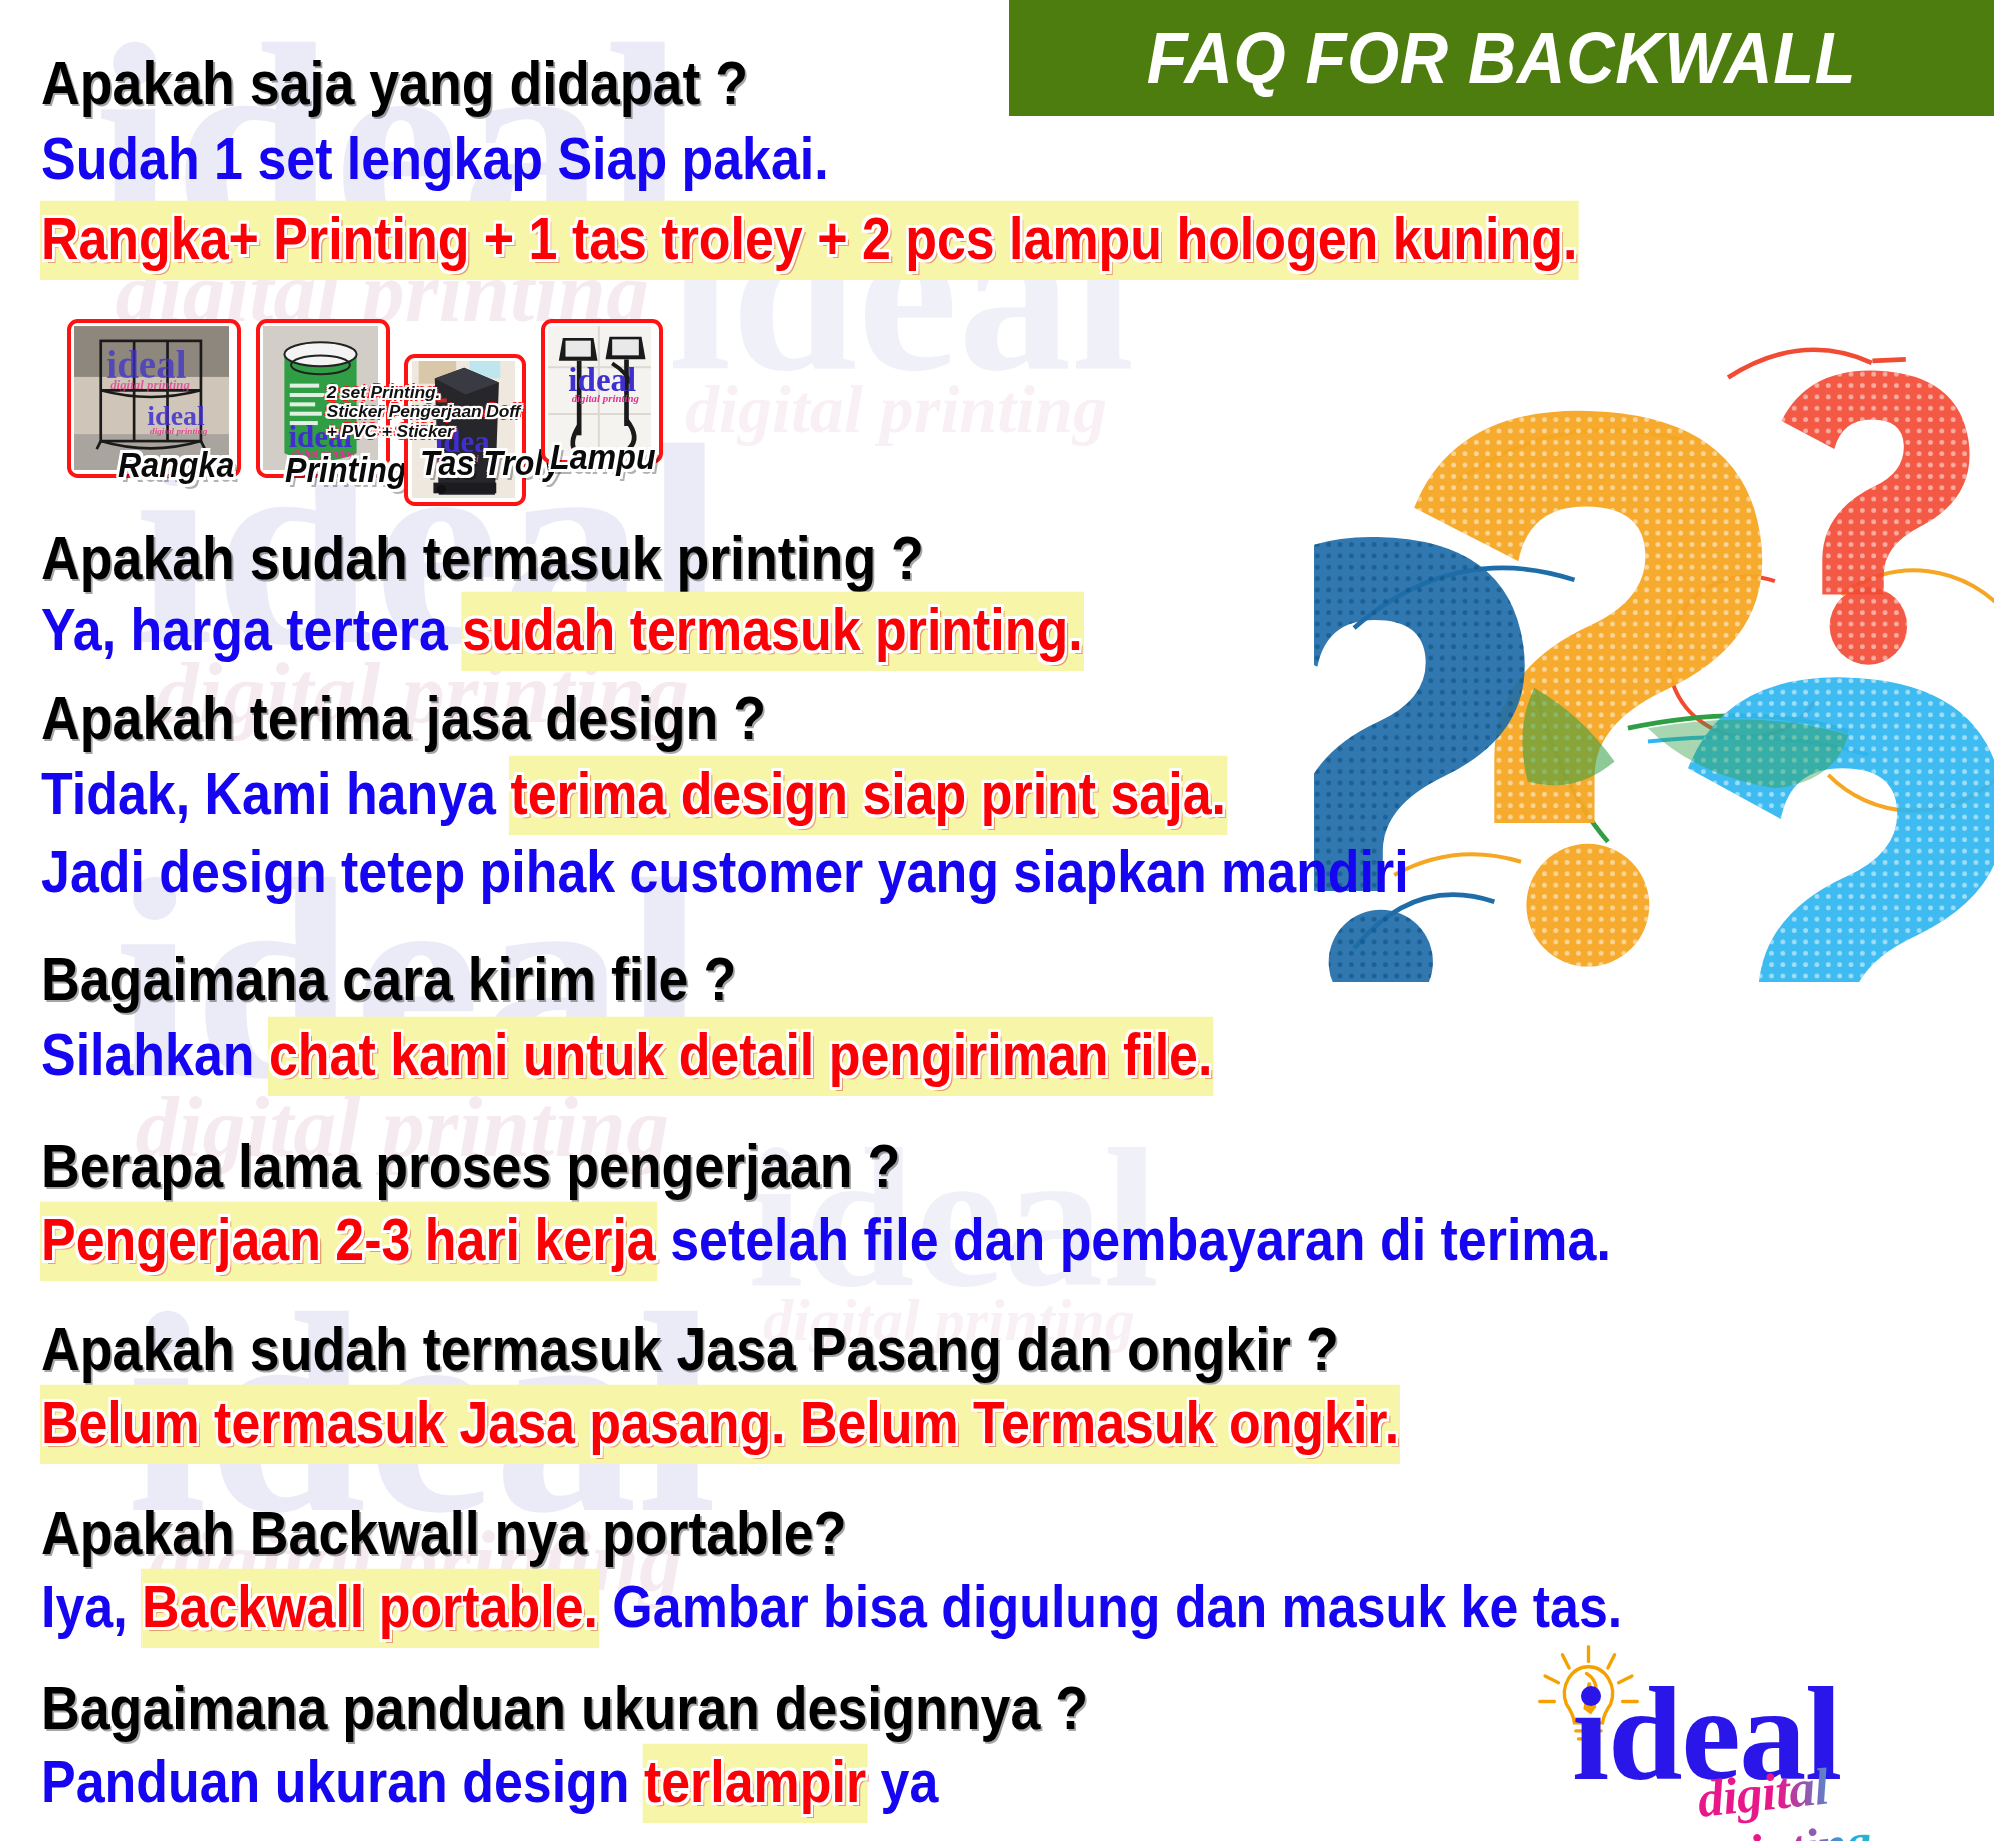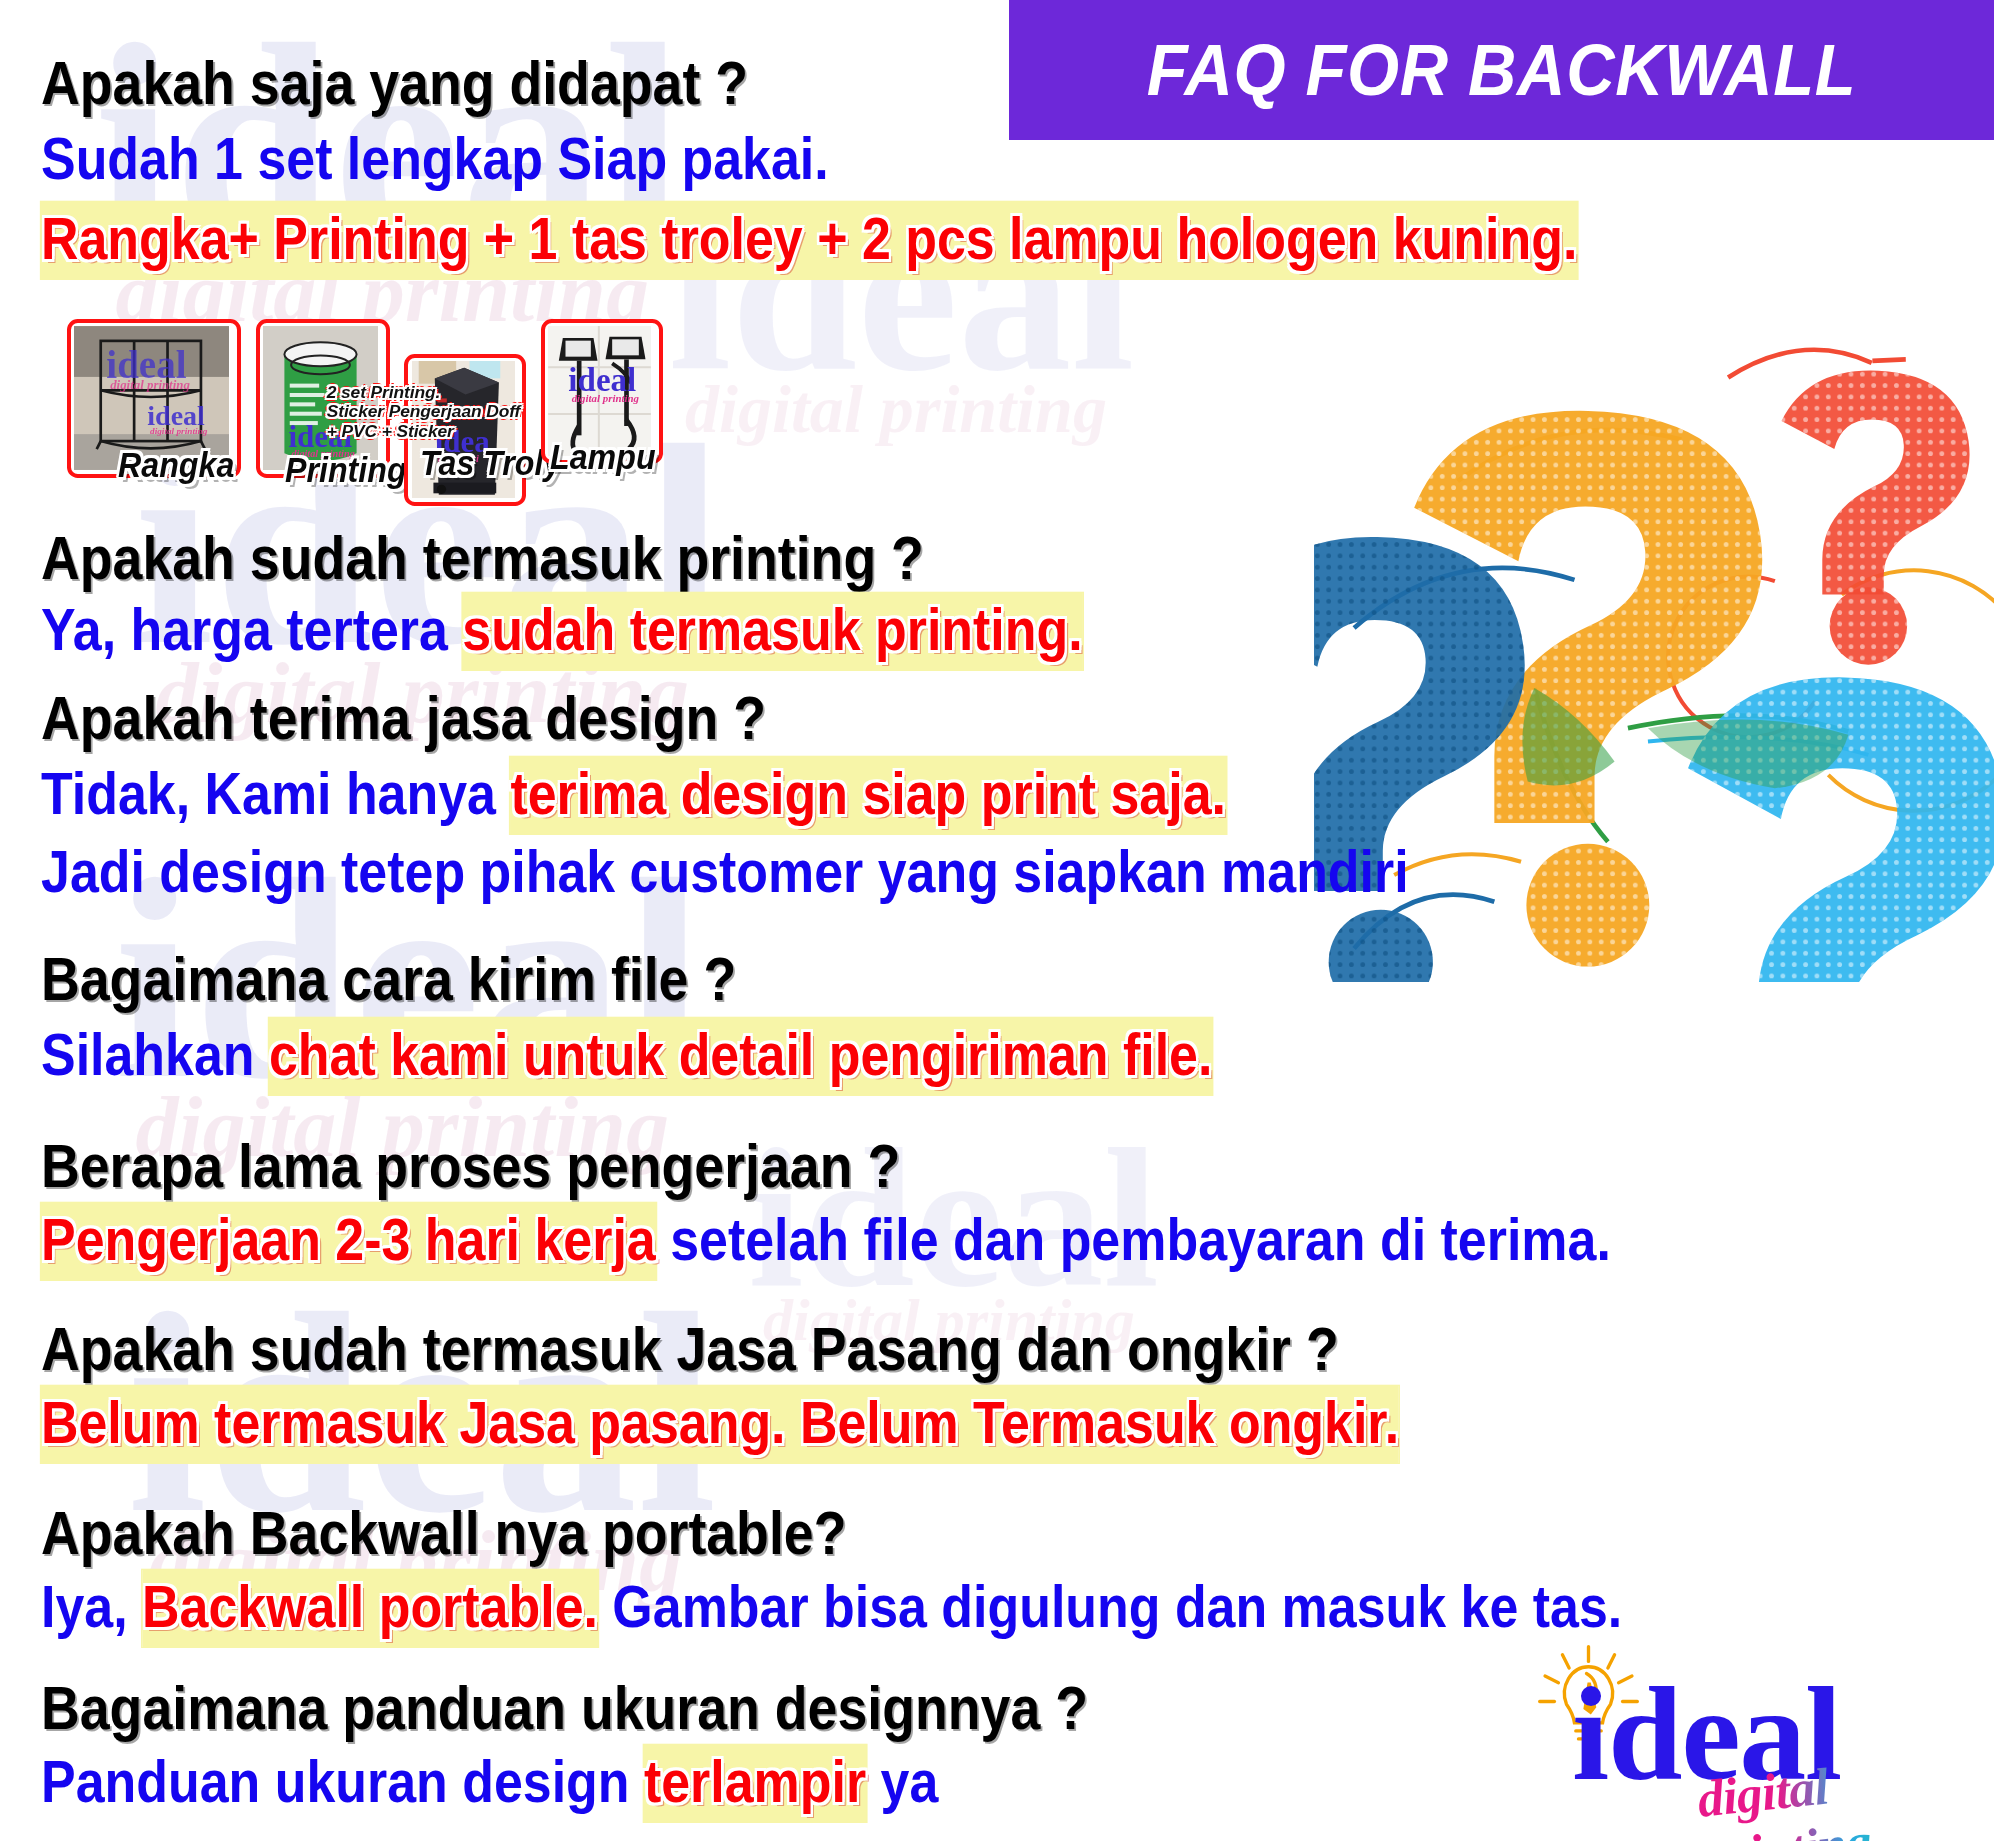--- a/index.html
+++ b/index.html
@@ -22,22 +22,22 @@
   .wm3 { left:114px;  top:862px; font-size:287px; }
   .wm4 { left:127px;  top:1296px; font-size:287px; }
   .wm5 { left:748px; top:1136px; font-size:200px; opacity:.30; }
   .wm6 { left:668px; top:200px;  font-size:227px; opacity:.30; }
 
   
   #qmark-art { position:absolute; right:-27px; top:314px; width:708px; height:668px; z-index:1; pointer-events:none; }
 
   
   #header-banner {
-    position:absolute; left:1009px; top:0; width:985px; height:140px;
-    background:#6d28d9; z-index:5;
+    position:absolute; left:1009px; top:0; width:985px; height:116px;
+    background:#4d7c0f; z-index:5;
     display:flex; align-items:center; justify-content:center;
   }
   #header-banner .ttl {
     color:#ffffff; font-weight:700; font-style:italic;
     font-size:72px; letter-spacing:0.7px; white-space:nowrap;
     transform:scaleX(.93); font-family:"Liberation Sans",sans-serif;
   }
 
   
   .row { position:absolute; left:41px; white-space:nowrap; z-index:4;

